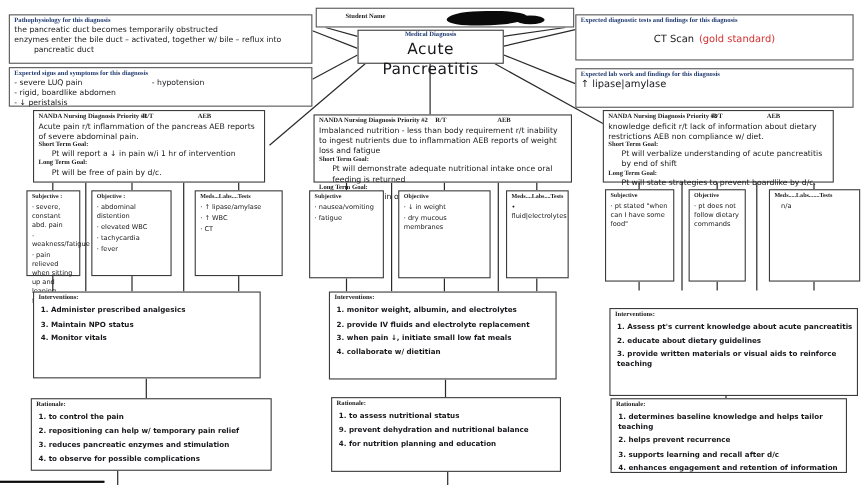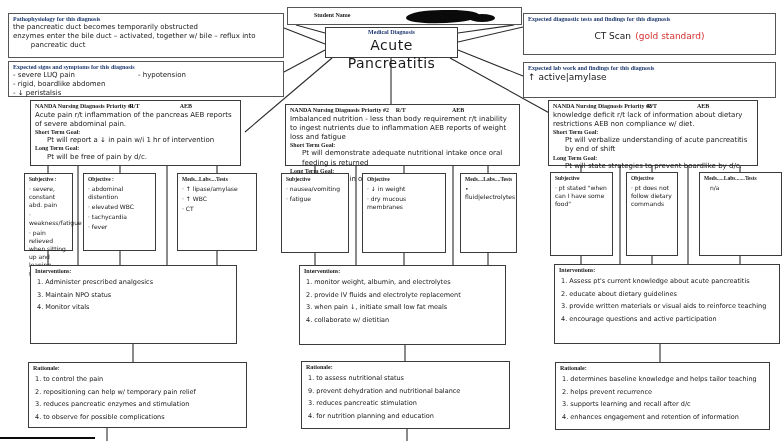--- a/index.html
+++ b/index.html
@@ -48,25 +48,25 @@
   #c2obj{left:362px;top:173px;width:84px;height:80px;}
   #c2meds{left:460px;top:173px;width:57px;height:80px;}
   #c3subj{left:550px;top:172px;width:63px;height:84px;}
   #c3obj{left:626px;top:172px;width:52px;height:84px;}
   #c3meds{left:699px;top:172px;width:83px;height:84px;}
   .na-item{font-size:10px;padding-left:6px;}
   .sub .list-line{margin-bottom:2px;}
   
   #c1int{left:30px;top:265px;width:207px;height:79px;}
   #c2int{left:299px;top:265px;width:207px;height:80px;}
-  #c3int{left:554px;top:264px;width:226px;height:80px;}
+  #c3int{left:554px;top:280px;width:226px;height:80px;}
   #c1rat{left:28px;top:362px;width:219px;height:66px;}
   #c2rat{left:301px;top:361px;width:209px;height:68px;}
   #c3rat{left:555px;top:362px;width:215px;height:68px;}
-  .numlist .list-line{font-size:6.5px;margin:3px 0 4px 2px;}
+  .numlist .list-line{font-size:6.5px;margin:3px 0 4px 2px;font-weight:bold;}
   .bottom-line{position:absolute;left:0;top:437px;width:95px;height:2px;background:#0a0a0a;z-index:3;}
 </style>
 </head>
 <body>
 
 <div class="canvas">
 
   <svg class="connectors" viewBox="0 0 784 441" xmlns="http://www.w3.org/2000/svg">
     <g stroke="#2a2a2a" stroke-width="1.1">
       <line x1="325" y1="44" x2="284" y2="28"></line>
@@ -152,21 +152,21 @@
   <div class="box thin" id="diag">
     <div class="printed blue">Expected diagnostic tests and findings for this diagnosis</div>
     <div class="center" style="margin-top:2px;">
       <span class="hw hw-md">CT Scan</span>
       <span class="hw hw-md red">(gold standard)</span>
     </div>
   </div>
 
   <div class="box thin" id="lab">
     <div class="printed blue">Expected lab work and findings for this diagnosis</div>
-    <div class="hw hw-md">↑ active|amylase</div>
+    <div class="hw hw-md">↑ lipase|amylase</div>
   </div>
 
   <div class="box" id="n1head">
     <div class="title-row printed black">
       <span>NANDA Nursing Diagnosis Priority #1</span>
       <span class="rt">R/T</span>
       <span class="aeb">AEB</span>
     </div>
     <div class="hw diag-text">Acute pain r/t inflammation of the pancreas AEB reports of severe abdominal pain.</div>
     <div class="printed black">Short Term Goal:</div>
@@ -283,39 +283,37 @@
         <div class="list-line">3. when pain ↓, initiate small low fat meals</div>
         <div class="list-line">4. collaborate w/ dietitian</div>
       </div>
   </div>
   <div class="box" id="c3int">
     <div class="printed black">Interventions:</div>
     <div class="hw numlist">
         <div class="list-line">1. Assess pt's current knowledge about acute pancreatitis</div>
         <div class="list-line">2. educate about dietary guidelines</div>
         <div class="list-line">3. provide written materials or visual aids to reinforce teaching</div>
-        <div class="list-line">4. encourage questions and active participation</div>
       </div>
   </div>
 
   <div class="box" id="c1rat">
     <div class="printed black">Rationale:</div>
     <div class="hw numlist">
         <div class="list-line">1. to control the pain</div>
         <div class="list-line">2. repositioning can help w/ temporary pain relief</div>
         <div class="list-line">3. reduces pancreatic enzymes and stimulation</div>
         <div class="list-line">4. to observe for possible complications</div>
       </div>
   </div>
   <div class="box" id="c2rat">
     <div class="printed black">Rationale:</div>
     <div class="hw numlist">
         <div class="list-line">1. to assess nutritional status</div>
         <div class="list-line">9. prevent dehydration and nutritional balance</div>
-        <div class="list-line">3. reduces pancreatic stimulation</div>
         <div class="list-line">4. for nutrition planning and education</div>
       </div>
   </div>
   <div class="box" id="c3rat">
     <div class="printed black">Rationale:</div>
     <div class="hw numlist">
         <div class="list-line">1. determines baseline knowledge and helps tailor teaching</div>
         <div class="list-line">2. helps prevent recurrence</div>
         <div class="list-line">3. supports learning and recall after d/c</div>
         <div class="list-line">4. enhances engagement and retention of information</div>

